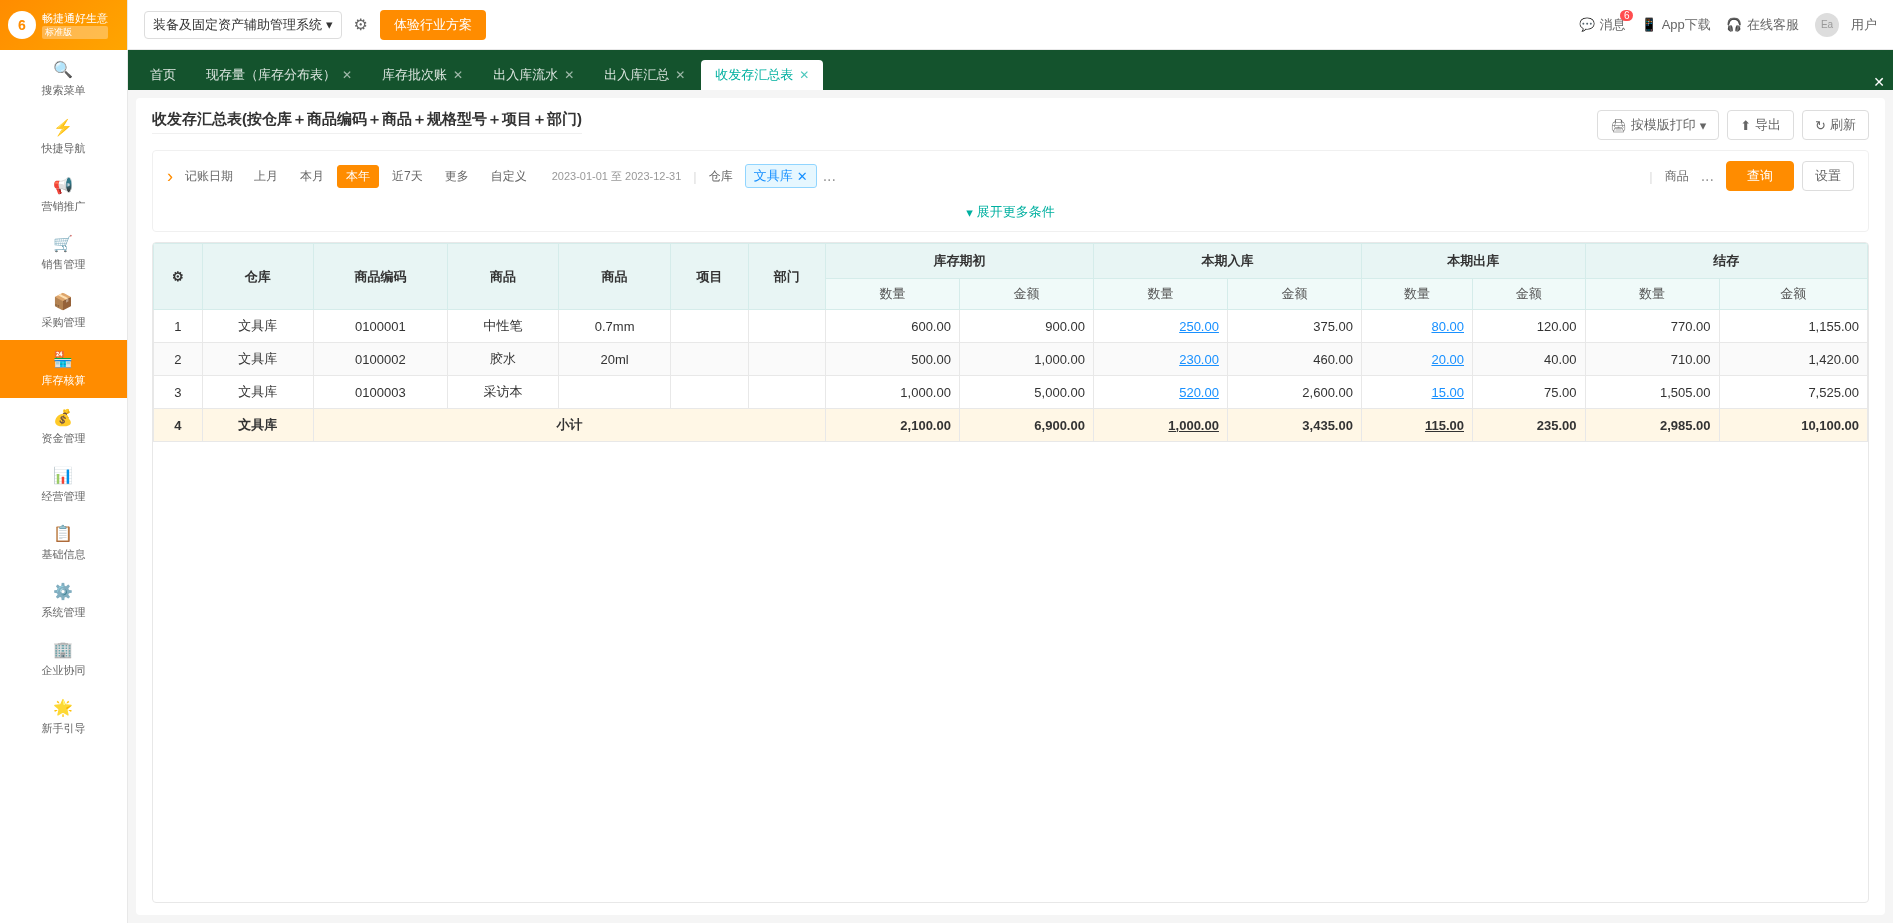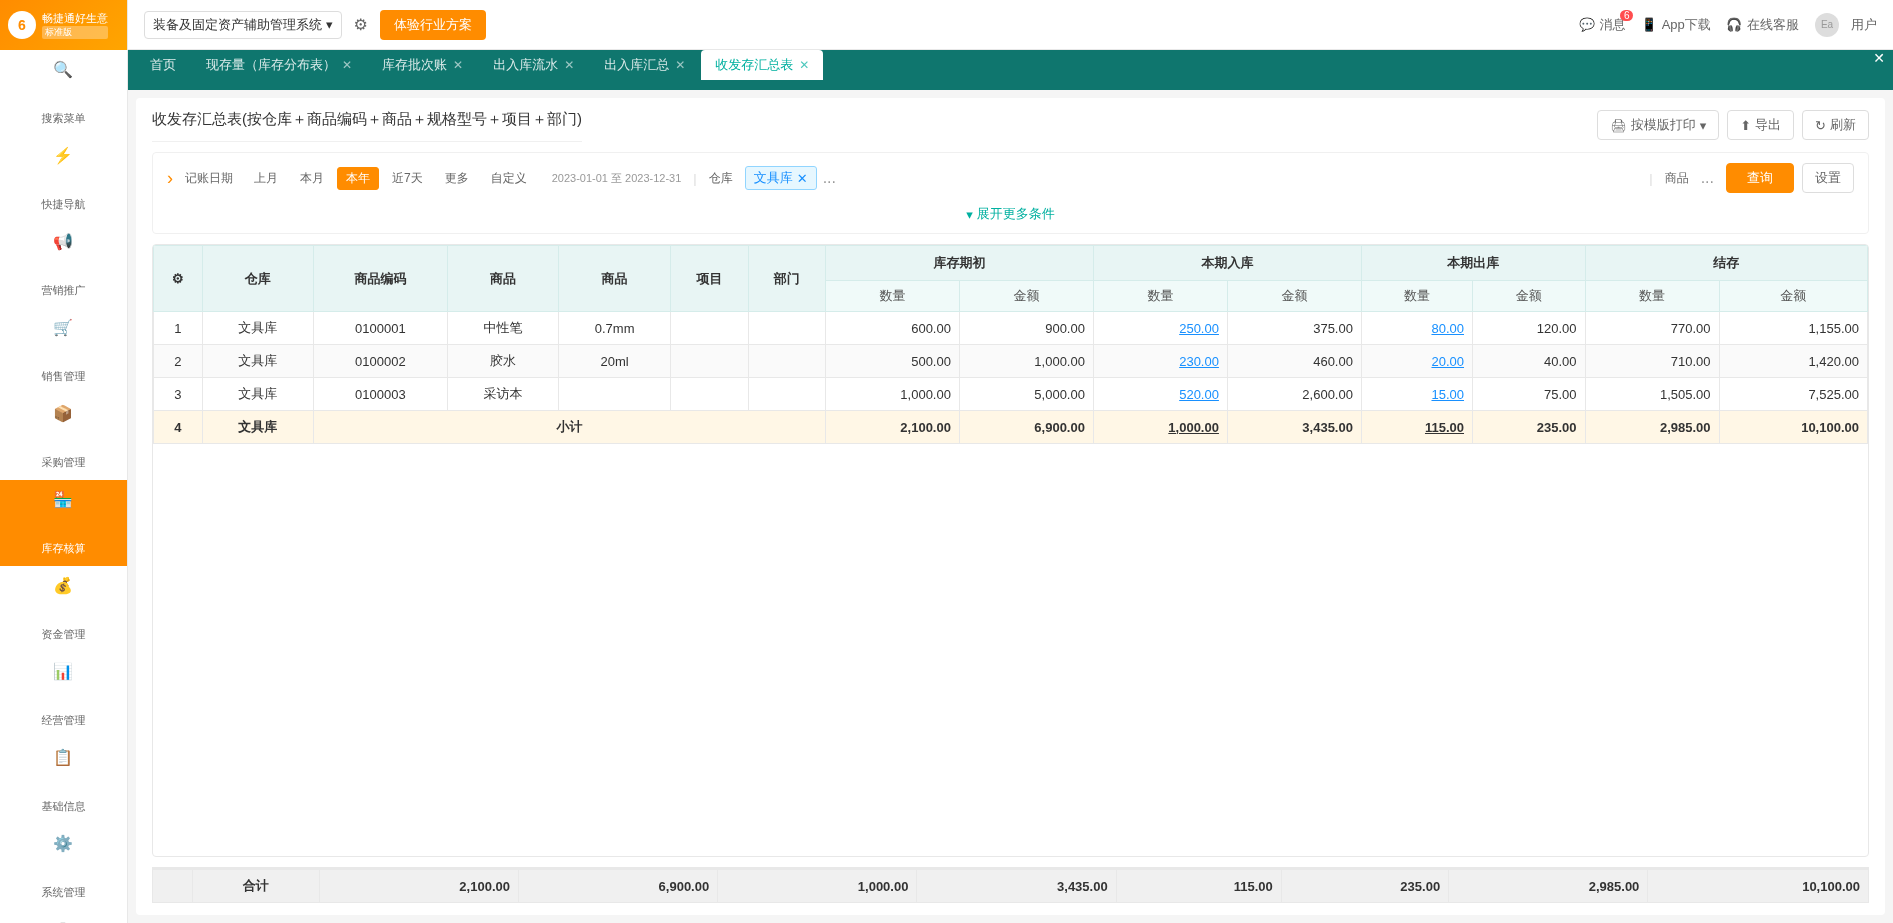--- a/index.html
+++ b/index.html
@@ -8,50 +8,50 @@
     
     .sidebar { width: 128px; background: #fff; display: flex; flex-direction: column; border-right: 1px solid #e8e8e8; flex-shrink: 0; }
     .sidebar-logo { background: linear-gradient(135deg, #ff8c00, #ffa500); color: #fff; padding: 10px 8px; display: flex; align-items: center; gap: 6px; height: 50px; }
     .sidebar-logo-icon { width: 28px; height: 28px; background: #fff; border-radius: 50%; display: flex; align-items: center; justify-content: center; color: #ff8c00; font-weight: bold; font-size: 14px; }
     .sidebar-logo-text { font-size: 11px; color: #fff; line-height: 1.3; }
     .sidebar-logo-badge { font-size: 9px; background: rgba(255,255,255,0.3); border-radius: 2px; padding: 0 3px; }
     .sidebar-nav { flex: 1; overflow-y: auto; }
     .sidebar-item { display: flex; flex-direction: column; align-items: center; padding: 10px 4px; cursor: pointer; color: #666; border-bottom: none; gap: 4px; }
     .sidebar-item.active { color: #fff; background: #ff8c00; }
     .sidebar-item-icon { font-size: 16px; }
-    .sidebar-item-label { font-size: 11px; text-align: center; margin-top: 28px; }
+    .sidebar-item-label { font-size: 11px; text-align: center; }
 
     
     .main { flex: 1; display: flex; flex-direction: column; overflow: hidden; }
 
     
     .topbar { height: 50px; background: #fff; display: flex; align-items: center; padding: 0 16px; border-bottom: 1px solid #e8e8e8; gap: 12px; }
     .topbar-system-selector { display: flex; align-items: center; gap: 4px; border: 1px solid #ddd; border-radius: 4px; padding: 4px 8px; cursor: pointer; color: #333; }
     .topbar-settings { color: #666; cursor: pointer; font-size: 16px; }
     .topbar-trial-btn { background: #ff8c00; color: #fff; border: none; border-radius: 4px; padding: 6px 14px; cursor: pointer; font-size: 13px; }
     .topbar-right { display: flex; align-items: center; gap: 16px; color: #666; }
     .topbar-msg { display: flex; align-items: center; gap: 4px; cursor: pointer; position: relative; }
     .topbar-badge { background: #ff4d4f; color: #fff; font-size: 10px; border-radius: 8px; padding: 0 4px; position: absolute; top: -6px; right: -8px; }
     .topbar-user { display: flex; align-items: center; gap: 12px; cursor: pointer; }
     .user-avatar { width: 24px; height: 24px; background: #ddd; border-radius: 50%; display: flex; align-items: center; justify-content: center; color: #999; font-size: 10px; }
 
     
-    .tabbar { height: 40px; background: #0f766e; display: flex; align-items: flex-start; padding: 0 8px; gap: 2px; overflow-x: auto; flex-shrink: 0; }
+    .tabbar { height: 40px; background: #14532d; display: flex; align-items: flex-end; padding: 0 8px; gap: 2px; overflow-x: auto; flex-shrink: 0; }
     .tab { display: flex; align-items: center; gap: 6px; padding: 6px 14px; border-radius: 4px 4px 0 0; cursor: pointer; color: rgba(255,255,255,0.85); font-size: 13px; white-space: nowrap; }
     .tab.active { background: #fff; color: #00b0a0; }
     .tab-close { font-size: 12px; opacity: 0.7; }
     .tabbar-close-all { margin-left: auto; color: #fff; cursor: pointer; font-size: 14px; }
 
     
     .content { flex: 1; overflow: hidden; display: flex; flex-direction: column; background: #f5f5f5; }
 
     
     .page { flex: 1; overflow-y: auto; padding: 12px 16px; display: flex; flex-direction: column; gap: 10px; background: #fff; margin: 8px; border-radius: 4px; }
 
-    .page-title { font-size: 15px; font-weight: normal; color: #333; padding-bottom: 12px; border-bottom: 1px solid #f0f0f0; }
+    .page-title { font-size: 15px; font-weight: bold; color: #333; padding-bottom: 4px; border-bottom: 1px solid #f0f0f0; }
 
     
     .filter-bar { background: #fff; border: 1px solid #f0f0f0; border-radius: 4px; padding: 10px 14px; }
     .filter-row { display: flex; align-items: center; gap: 12px; flex-wrap: wrap; }
     .filter-label { color: #666; font-size: 12px; white-space: nowrap; text-align: right; }
     .filter-date-btns { display: flex; align-items: flex-end; gap: 4px; }
     .date-btn { padding: 2px 8px; border-radius: 3px; cursor: pointer; color: #666; font-size: 12px; border: 1px solid transparent; }
     .date-btn.active { background: #ff8c00; color: #fff; border-color: #ff8c00; }
     .filter-date-range { color: #999; font-size: 11px; margin-left: 4px; }
     .filter-separator { color: #ddd; }
@@ -361,34 +361,16 @@
   <td class="num">3,435.00</td>
   <td class="num link">115.00</td>
   <td class="num">235.00</td>
   <td class="num">2,985.00</td>
   <td class="num">10,100.00</td>
 </tr>
             </tbody>
         </table>
       </div>
 
-      <div class="table-footer">
-        <table>
-          <tbody>
-            <tr>
-              <td style="width:40px;text-align:center;"></td>
-              <td colspan="6" style="text-align:center;font-weight:bold;">合计</td>
-              <td class="num">2,100.00</td>
-              <td class="num">6,900.00</td>
-              <td class="num">1,000.00</td>
-              <td class="num">3,435.00</td>
-              <td class="num">115.00</td>
-              <td class="num">235.00</td>
-              <td class="num">2,985.00</td>
-              <td class="num">10,100.00</td>
-            </tr>
-          </tbody>
-        </table>
-      </div>
 
     </div>
   </div>
 </div>
 
 </body></html>

